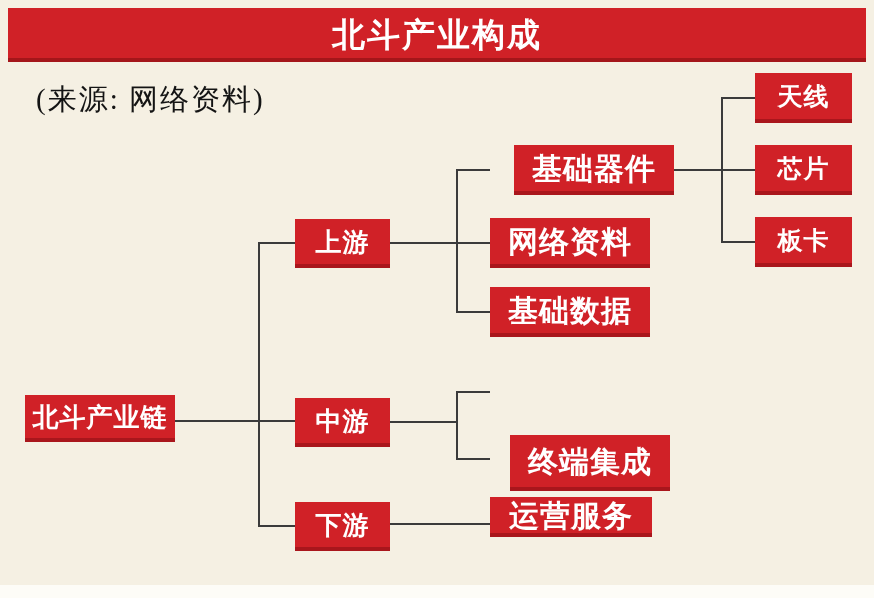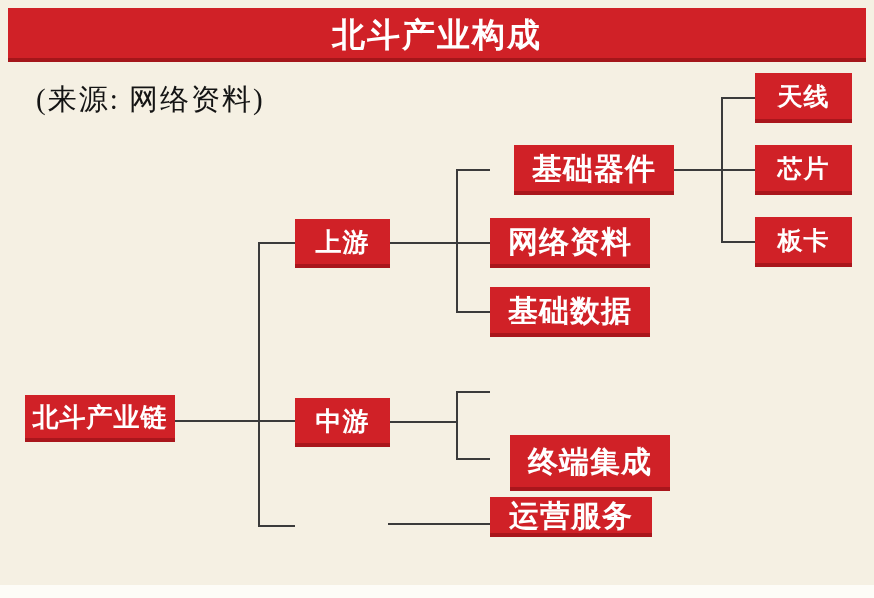--- a/index.html
+++ b/index.html
@@ -110,20 +110,21 @@
     <div class="line" style="left:456px; top:391px; width:2px; height:69px;"></div>
     <div class="line" style="left:456px; top:391px; width:34px; height:2px;"></div>
     <div class="line" style="left:456px; top:458px; width:34px; height:2px;"></div>
 
     <div class="line" style="left:388px; top:523px; width:102px; height:2px;"></div>
 
     <div class="node size-root">北斗产业链</div>
 
     <div class="node lvl" style="left:295px; top:219px;">上游</div>
     <div class="node lvl" style="left:295px; top:398px;">中游</div>
+    <div class="node lvl" style="left:295px; top:502px;">下游</div>
 
     <div class="node mid" style="left:490px; top:145px;margin-left:24px;">基础器件</div>
     <div class="node mid" style="left:490px; top:218px;">网络资料</div>
     <div class="node mid" style="left:490px; top:287px;">基础数据</div>
     <div class="node mid" style="left:490px; top:435px; height:56px;margin-left:20px;">终端集成</div>
     <div class="node mid" style="left:490px; top:497px; width:162px; height:40px;">运营服务</div>
 
     <div class="node leaf" style="left:755px; top:73px;">天线</div>
     <div class="node leaf" style="left:755px; top:145px;">芯片</div>
     <div class="node leaf" style="left:755px; top:217px;">板卡</div>

